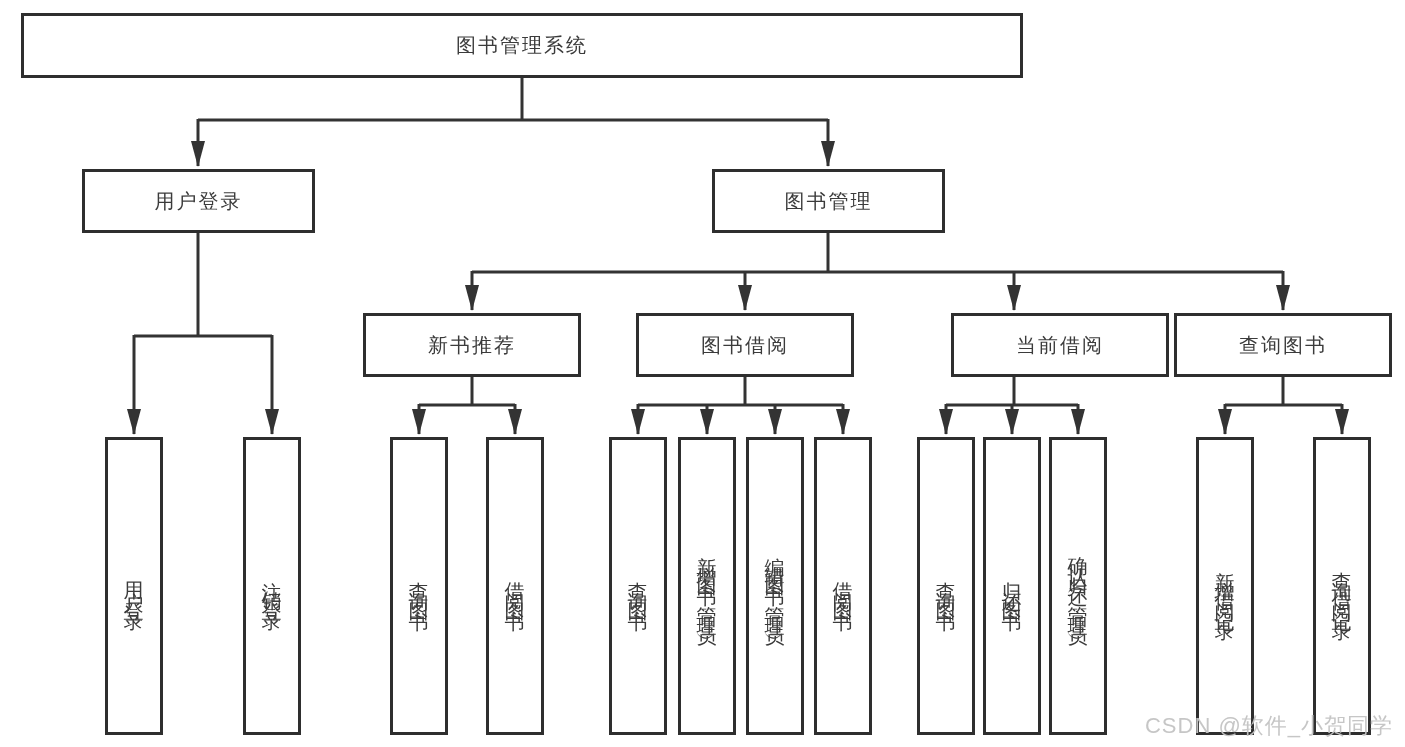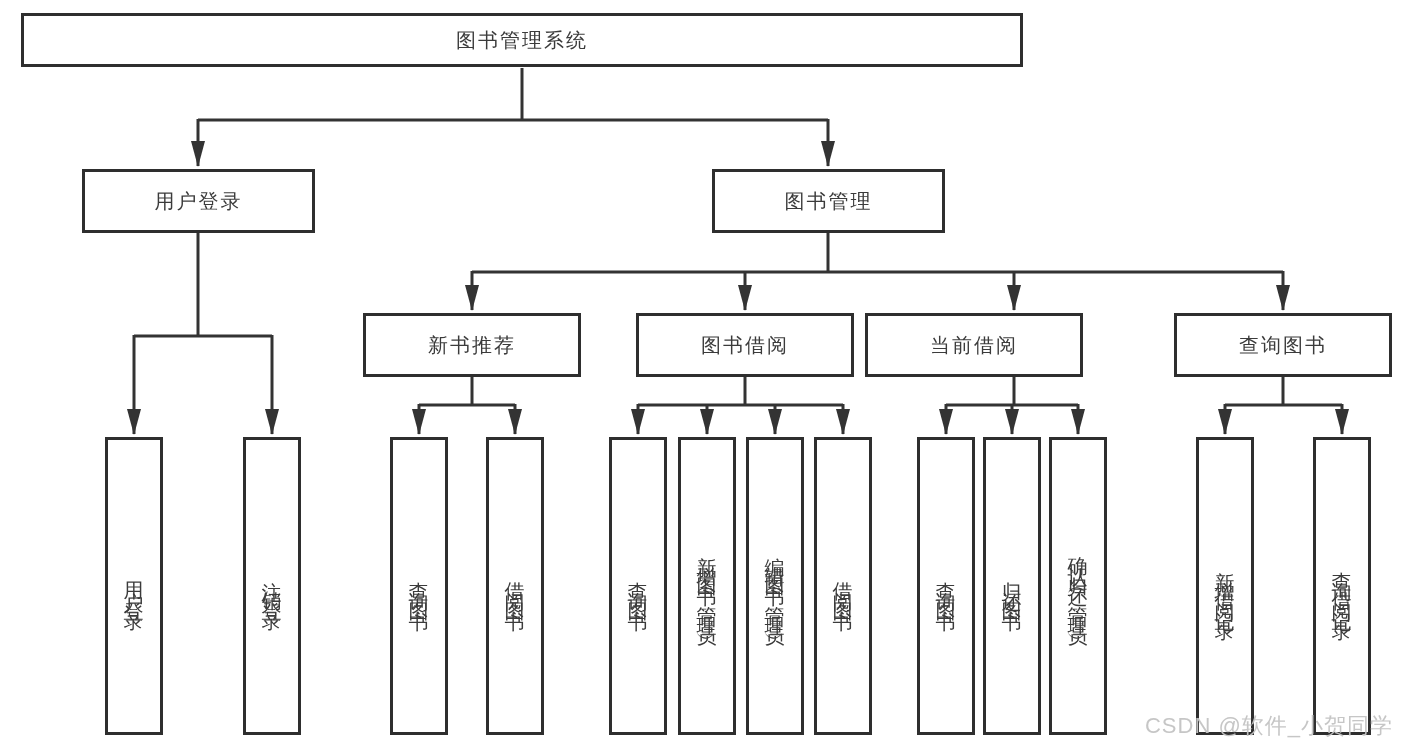--- a/index.html
+++ b/index.html
@@ -32,21 +32,21 @@
     align-items: center;
     justify-content: center;
     color: #3b3b3b;
   }
   .hlabel {
     font-size: 20px;
     letter-spacing: 2px;
     white-space: nowrap;
   }
   .root {
-    left: 21px; top: 13px; width: 1002px; height: 54px;
+    left: 21px; top: 13px; width: 1002px; height: 65px;
   }
   .lvl2 { width: 233px; height: 64px; top: 169px; }
   .lvl3 { width: 218px; height: 64px; top: 313px; }
   .leaf { width: 58px; height: 298px; top: 437px; }
   .vlabel {
     writing-mode: vertical-rl;
     text-orientation: mixed;
     font-size: 20px;
     letter-spacing: 10px;
     line-height: 1;
@@ -133,21 +133,21 @@
   <div class="box lvl2" style="left:712px;align-items:center;">
     <span class="hlabel">图书管理</span>
   </div>
 
   <div class="box lvl3" style="left:363px;">
     <span class="hlabel">新书推荐</span>
   </div>
   <div class="box lvl3" style="left:636px;">
     <span class="hlabel">图书借阅</span>
   </div>
-  <div class="box lvl3" style="left:865px;">
+  <div class="box lvl3" style="left:951px;">
     <span class="hlabel">当前借阅</span>
   </div>
   <div class="box lvl3" style="left:1174px;">
     <span class="hlabel">查询图书</span>
   </div>
 
   <div class="box leaf" style="left:105px;">
     <span class="vlabel">用户登录</span>
   </div>
   <div class="box leaf" style="left:243px;">

